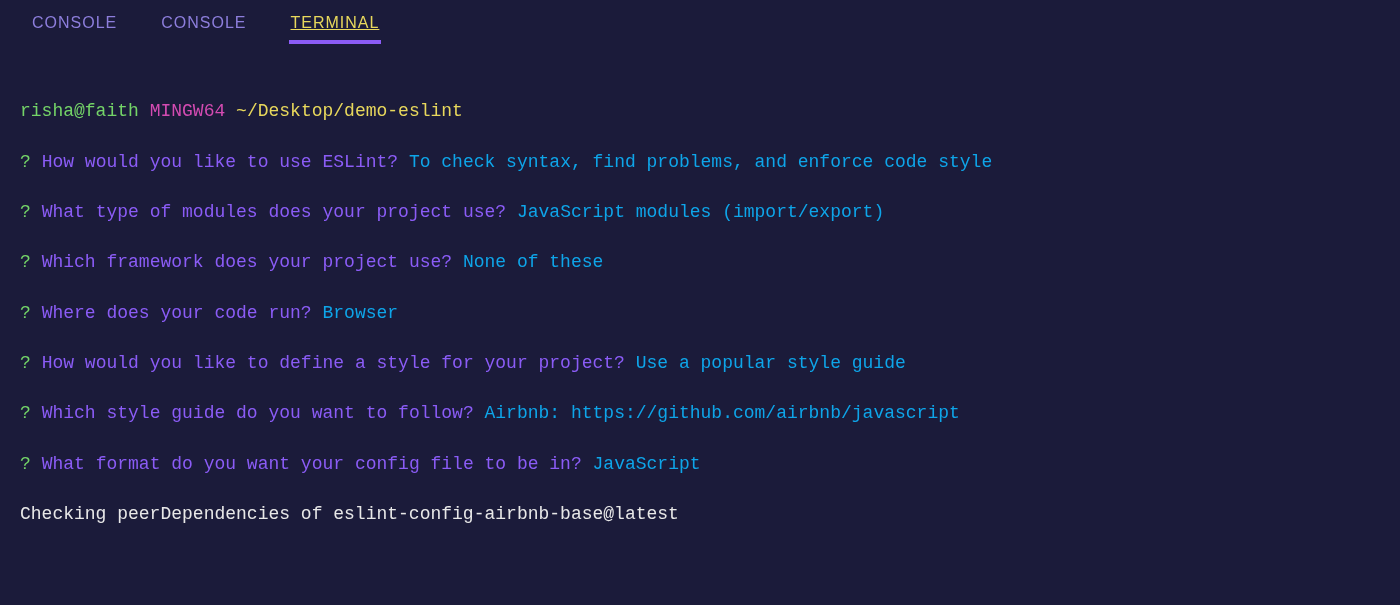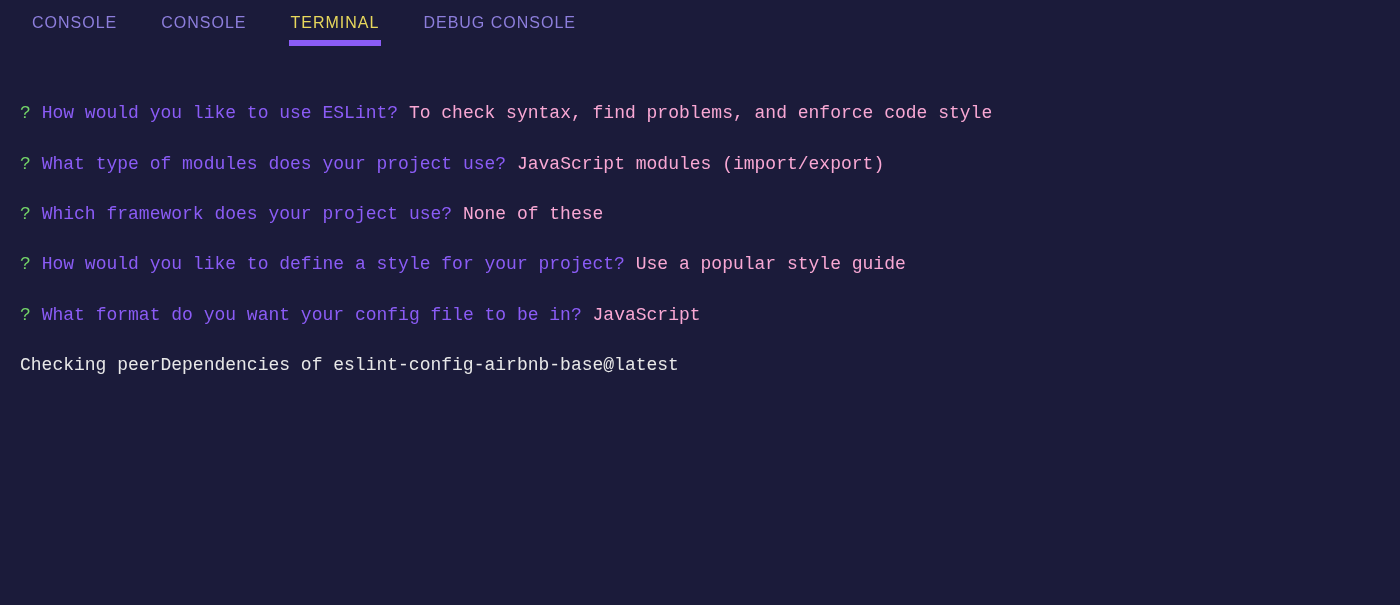--- a/index.html
+++ b/index.html
@@ -24,51 +24,54 @@
       font-size: 16px;
       letter-spacing: 1px;
     }
     .tab {
       color: #8d7edc;
       padding: 4px 2px 8px 2px;
       cursor: pointer;
     }
     .tab.active {
       color: #e8d85c;
-      border-bottom: 6px solid #8b5cf6;
+      border-bottom: 4px solid #8b5cf6;
+      text-decoration: underline;
     }
     .terminal {
       padding: 30px 20px 20px 20px;
       line-height: 1.4;
       white-space: pre;
       font-weight: 500;
     }
     .prompt-user { color: #74d468; }
     .prompt-env { color: #d44bb2; }
     .prompt-path { color: #e8d85c; }
     .qmark { color: #74d468; }
     .question { color: #8b5cf6; }
-    .answer { color: #f9a8d4; }
+    .answer { color: #0ea5e9; }
     .plain { color: #e8e8e8; }
     .line { display: block; }
   </style>
 </head>
 <body>
 
 <div class="tabs">
   <div class="tab">CONSOLE</div>
   <div class="tab">CONSOLE</div>
   <div class="tab active">TERMINAL</div>
-  <div class="tab">DEBUG CONSOLE</div>
 </div>
 
 <div class="terminal">
+<span class="line"><span class="prompt-user">risha@faith</span> <span class="prompt-env">MINGW64</span> <span class="prompt-path">~/Desktop/demo-eslint</span></span>
 <span class="line"><span class="qmark">?</span> <span class="question">How would you like to use ESLint?</span> <span class="answer">To check syntax, find problems, and enforce code style</span></span>
 <span class="line"><span class="qmark">?</span> <span class="question">What type of modules does your project use?</span> <span class="answer">JavaScript modules (import/export)</span></span>
 <span class="line"><span class="qmark">?</span> <span class="question">Which framework does your project use?</span> <span class="answer">None of these</span></span>
+<span class="line"><span class="qmark">?</span> <span class="question">Where does your code run?</span> <span class="answer">Browser</span></span>
 <span class="line"><span class="qmark">?</span> <span class="question">How would you like to define a style for your project?</span> <span class="answer">Use a popular style guide</span></span>
+<span class="line"><span class="qmark">?</span> <span class="question">Which style guide do you want to follow?</span> <span class="answer">Airbnb: https://github.com/airbnb/javascript</span></span>
 <span class="line"><span class="qmark">?</span> <span class="question">What format do you want your config file to be in?</span> <span class="answer">JavaScript</span></span>
 <span class="line plain">Checking peerDependencies of eslint-config-airbnb-base@latest</span>
 
 <span class="line plain"></span>
 
 
 </div>
 
 </body></html>

